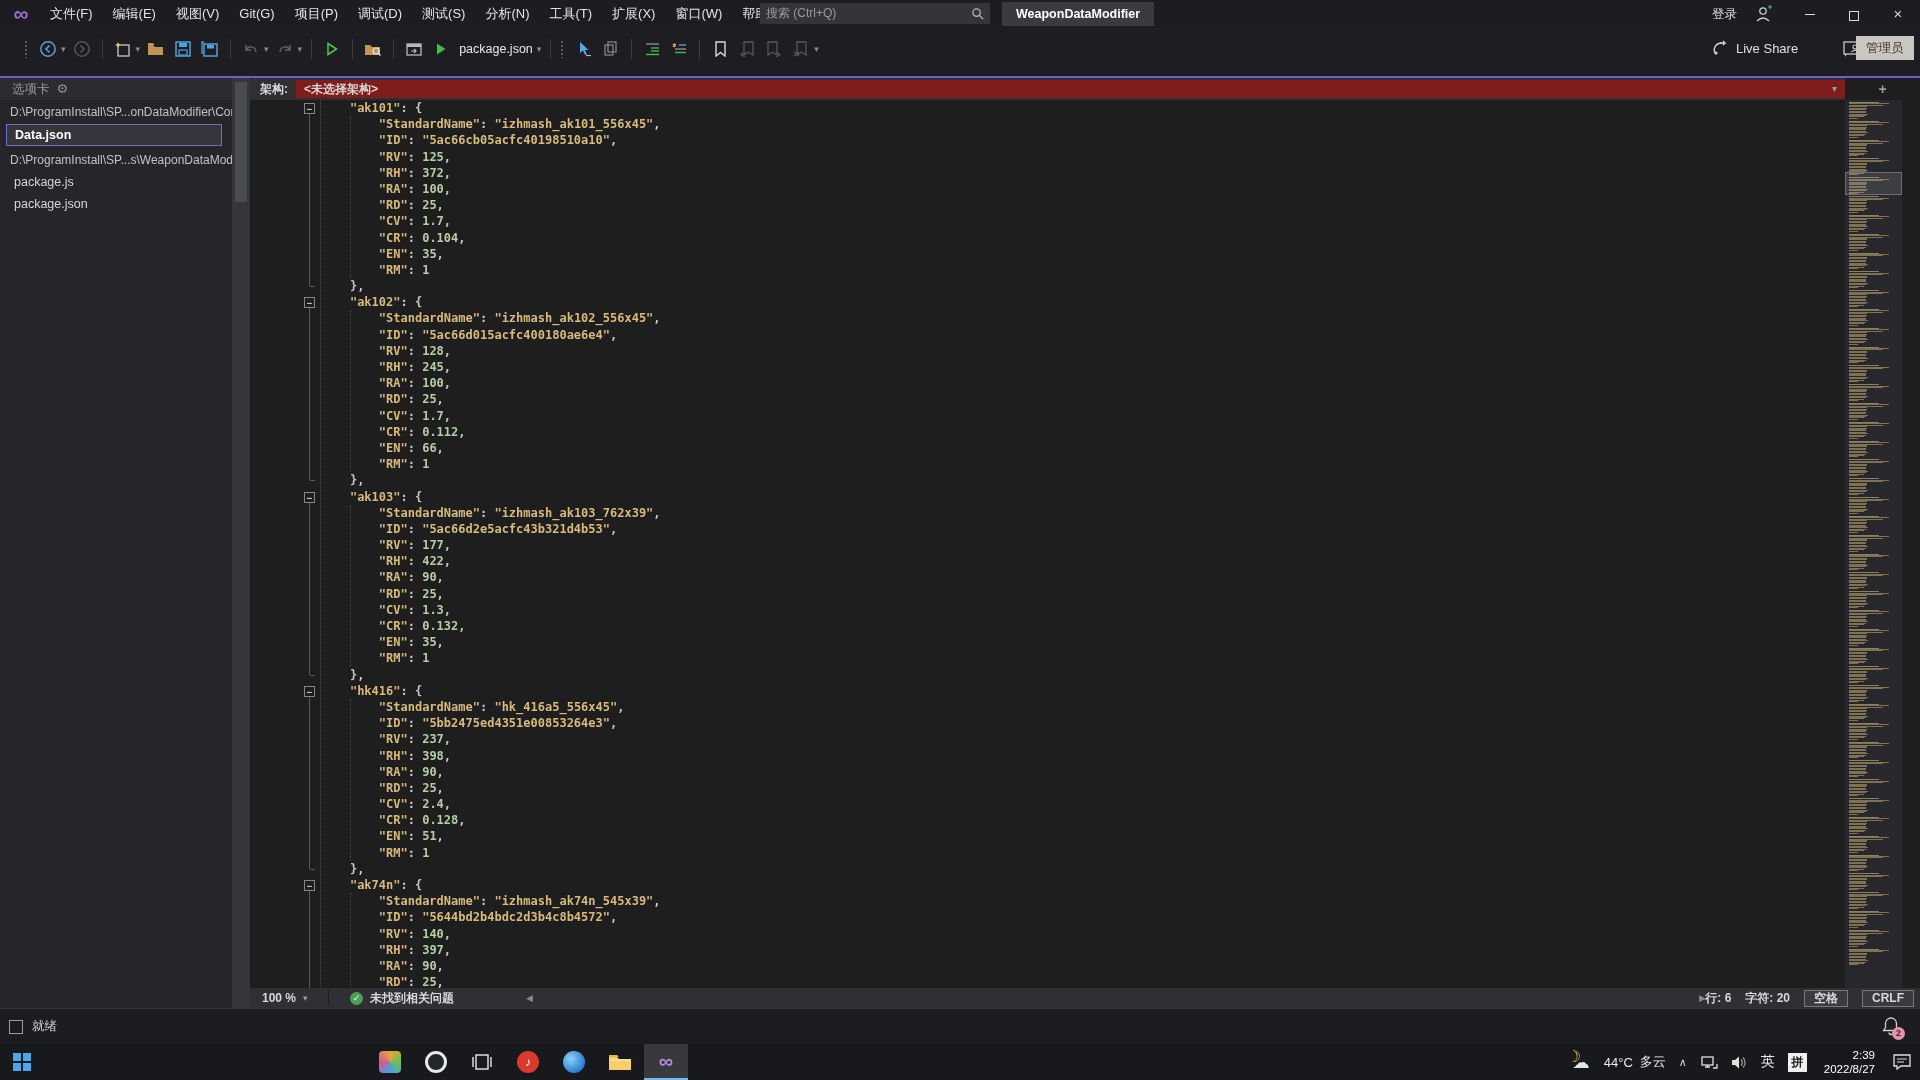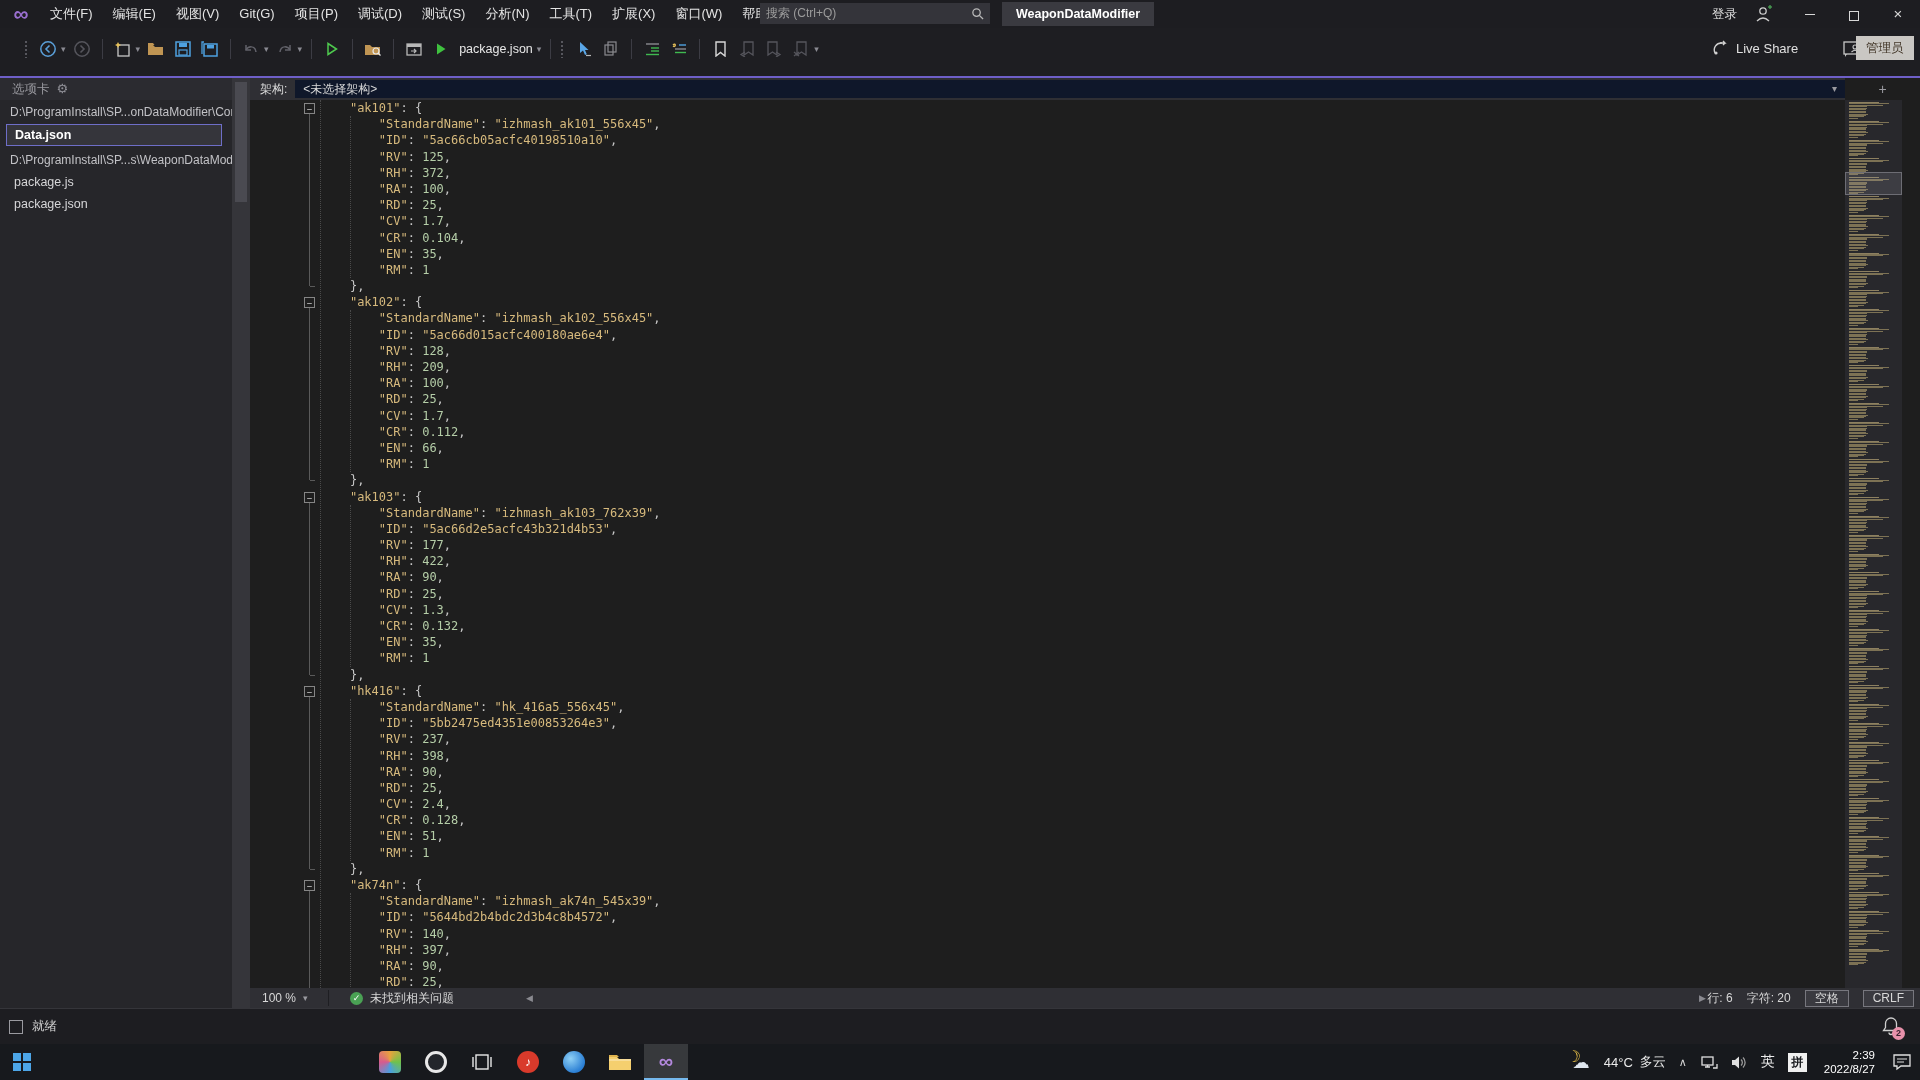--- a/index.html
+++ b/index.html
@@ -34,24 +34,24 @@
   
   #sidebar{position:absolute;left:0;top:78px;width:232px;height:930px;background:#26262a;color:#cfcfcf;}
   #sidebar-header{height:22px;line-height:22px;padding-left:12px;color:#9a9aa0;font-size:12.5px;background:#2b2b30;display:flex;align-items:center;gap:7px;}
   #sidebar-header .gear{color:#8f8f96;font-size:13px;}
   .tab-path{padding:5px 0 3px 10px;font-size:12px;color:#c2c2c6;white-space:nowrap;overflow:hidden;}
   .tab-item{margin:2px 0 2px 6px;padding:3px 0 3px 8px;font-size:12.5px;color:#d6d6d8;white-space:nowrap;}
   .tab-item.selected{background:#35353b;border:1px solid #6e6ec8;color:#ffffff;font-weight:bold;margin-right:10px;}
   #sidebar-scroll{position:absolute;left:232px;top:78px;width:18px;height:930px;background:#35353a;}
   #sidebar-scroll .thumb{position:absolute;left:3px;top:4px;width:12px;height:120px;background:#4a4a51;}
   
-  #editor{position:absolute;left:250px;top:78px;width:1670px;height:930px;background:#1e1e1e;}
+  #editor{position:absolute;left:250px;top:78px;width:1670px;height:930px;background:#1e1e1e;font-weight:bold;}
   #schema-bar{position:absolute;left:0;top:0;width:1595px;height:22px;background:#2f2f34;display:flex;align-items:center;font-size:12px;color:#dcdcdc;}
   #schema-label{padding:0 8px 0 10px;}
-  #schema-select{flex:1;height:18px;line-height:18px;background:#0f172a;color:#d8d8d8;padding-left:8px;display:flex;align-items:center;}
+  #schema-select{flex:1;height:18px;line-height:18px;background:#7f1d1d;color:#d8d8d8;padding-left:8px;display:flex;align-items:center;}
   #schema-select .val{flex:1;}
   #schema-select .dd{font-size:10px;margin-right:8px;color:#9a9aa0;}
   #split-plus{position:absolute;left:1595px;top:0;width:75px;height:22px;color:#9a9aa0;text-align:center;line-height:22px;font-size:14px;}
   #code{position:absolute;left:0;top:22px;width:1595px;height:888px;overflow:hidden;
     font-family:"DejaVu Sans Mono","Liberation Mono",monospace;font-size:12px;color:#d4d4d4;}
   #guide1{position:absolute;left:70px;top:0;height:900px;border-left:1px dotted #4a4a4a;}
   .code-block{position:relative;}
   .code-line{height:16.2px;line-height:16.2px;white-space:pre;padding-left:71px;}
   .s{color:#d7ba7d;} .n{color:#b5cea8;} .p{color:#c8c8c8;}
   .fold-box{position:absolute;left:54px;top:3px;width:11px;height:11px;border:1px solid #858585;background:#1e1e1e;color:#cccccc;font-size:9px;line-height:10px;text-align:center;box-sizing:border-box;}
@@ -348,21 +348,21 @@
         <div class="fold-box">−</div>
         <div class="fold-line" style="top: 14px; height: 172.2px;"></div>
         <div class="fold-tick" style="top: 186.2px;"></div>
         <div class="guide2" style="top: 16.2px; height: 162px;"></div>
       </div>
       <div class="code-block">
         <div class="code-line">    <span class="s">"ak102"</span><span class="p">: {</span></div>
         <div class="code-line">        <span class="s">"StandardName"</span><span class="p">: </span><span class="s">"izhmash_ak102_556x45"</span><span class="p">,</span></div>
         <div class="code-line">        <span class="s">"ID"</span><span class="p">: </span><span class="s">"5ac66d015acfc400180ae6e4"</span><span class="p">,</span></div>
         <div class="code-line">        <span class="s">"RV"</span><span class="p">: </span><span class="n">128</span><span class="p">,</span></div>
-        <div class="code-line">        <span class="s">"RH"</span><span class="p">: </span><span class="n">209</span><span class="p">,</span></div>
+        <div class="code-line">        <span class="s">"RH"</span><span class="p">: </span><span class="n">245</span><span class="p">,</span></div>
         <div class="code-line">        <span class="s">"RA"</span><span class="p">: </span><span class="n">100</span><span class="p">,</span></div>
         <div class="code-line">        <span class="s">"RD"</span><span class="p">: </span><span class="n">25</span><span class="p">,</span></div>
         <div class="code-line">        <span class="s">"CV"</span><span class="p">: </span><span class="n">1.7</span><span class="p">,</span></div>
         <div class="code-line">        <span class="s">"CR"</span><span class="p">: </span><span class="n">0.112</span><span class="p">,</span></div>
         <div class="code-line">        <span class="s">"EN"</span><span class="p">: </span><span class="n">66</span><span class="p">,</span></div>
         <div class="code-line">        <span class="s">"RM"</span><span class="p">: </span><span class="n">1</span></div>
         <div class="code-line">    <span class="p">},</span></div>
         <div class="fold-box">−</div>
         <div class="fold-line" style="top: 14px; height: 172.2px;"></div>
         <div class="fold-tick" style="top: 186.2px;"></div>

